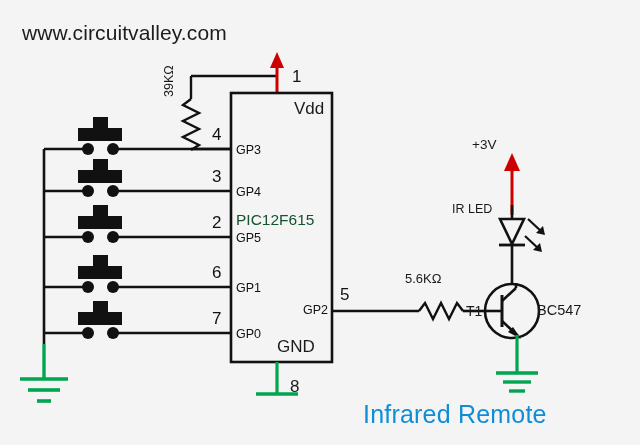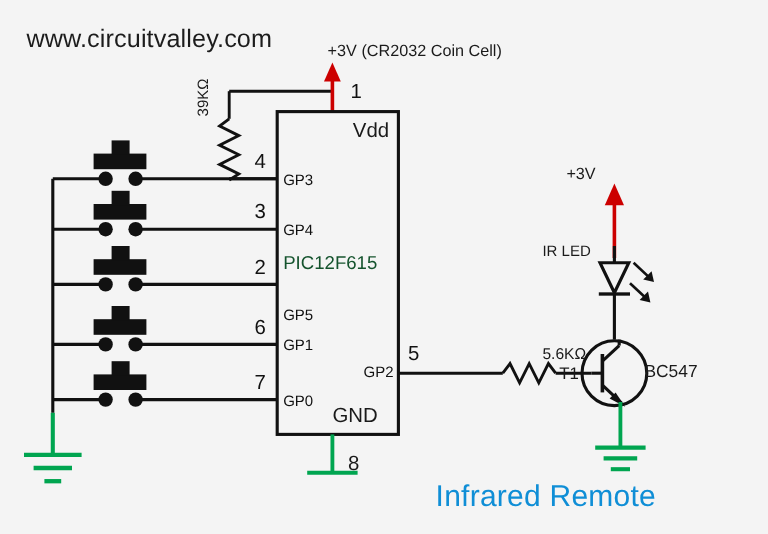--- a/index.html
+++ b/index.html
@@ -72,23 +72,22 @@
   }
   .res-vert-lbl {
     left: 163px;
     top: 97px;
     font-size: 12.5px;
     transform: rotate(-90deg);
     transform-origin: left top;
   }
   .res-horiz-lbl {
     left: 405px;
-    top: 288px;
+    top: 272px;
     font-size: 13px;
-    margin-left: 47px;
   }
   .irled-lbl {
     left: 452px;
     top: 203px;
     font-size: 12.5px;
   }
   .t1-lbl {
     left: 466px;
     top: 264px;
     font-size: 14px;
@@ -236,32 +235,31 @@
 
       <line x1="517" y1="335" x2="517" y2="372" stroke="#00a550" stroke-width="3.2"></line>
       <line x1="496" y1="373" x2="538" y2="373" stroke="#00a550" stroke-width="3.4"></line>
       <line x1="503" y1="382" x2="531" y2="382" stroke="#00a550" stroke-width="3.4"></line>
       <line x1="509" y1="391" x2="525" y2="391" stroke="#00a550" stroke-width="3.4"></line>
     </g>
   </svg>
 
   <div class="txt site-url">www.circuitvalley.com</div>
 
-  <div class="txt supply-label">+3V (CR2032 Coin Cell)</div>
   <div class="txt supply-label-led">+3V</div>
 
   <div class="txt pin-num" style="left:292px; top:68px;">1</div>
   <div class="txt ic-vdd">Vdd</div>
   <div class="txt ic-part">PIC12F615</div>
   <div class="txt ic-gnd">GND</div>
   <div class="txt gnd-num">8</div>
 
   <div class="txt port-lbl" style="left:236px; top:144px;">GP3</div>
   <div class="txt port-lbl" style="left:236px; top:186px;">GP4</div>
-  <div class="txt port-lbl" style="left:236px; top:232px;margin-top:25px;">GP5</div>
+  <div class="txt port-lbl" style="left:236px; top:232px;">GP5</div>
   <div class="txt port-lbl" style="left:236px; top:282px;">GP1</div>
   <div class="txt port-lbl" style="left:236px; top:328px;">GP0</div>
   <div class="txt port-lbl" style="left:303px; top:304px;">GP2</div>
 
   <div class="txt pin-num" style="left:212px; top:126px;">4</div>
   <div class="txt pin-num" style="left:212px; top:168px;">3</div>
   <div class="txt pin-num" style="left:212px; top:214px;">2</div>
   <div class="txt pin-num" style="left:212px; top:264px;">6</div>
   <div class="txt pin-num" style="left:212px; top:310px;">7</div>
   <div class="txt pin-num" style="left:340px; top:286px;">5</div>

